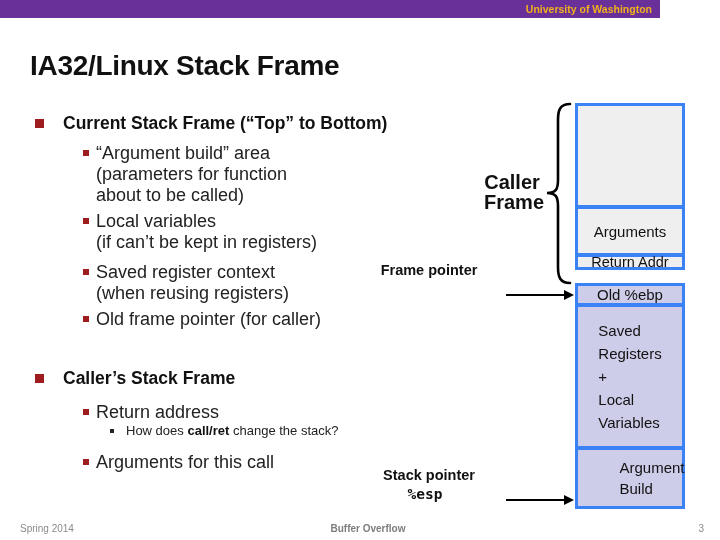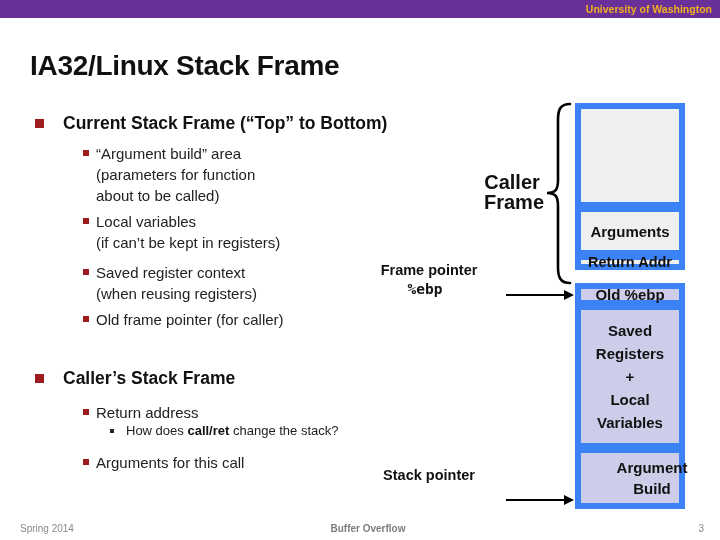--- a/index.html
+++ b/index.html
@@ -7,21 +7,21 @@
   body {
     font-family: "Liberation Sans", sans-serif;
     background: #ffffff;
     position: relative;
     overflow: hidden;
   }
   .slide { position: absolute; inset: 0; width: 720px; height: 540px; background: #ffffff; }
 
   
   .topbar {
-    position: absolute; top: 0; left: 0; width: 720px; height: 18px;
+    position: absolute; top: 0; left: 0; width: 660px; height: 18px;
     background: #693099;
     text-align: right;
   }
   .topbar .uw {
     position: absolute; right: 8px; top: 0; line-height: 18px;
     color: #f2b11c; font-size: 10.5px; font-weight: bold;
   }
 
   
   .title {
@@ -31,34 +31,34 @@
   }
 
   
   .li { position: absolute; display: flex; align-items: flex-start; width: 430px; }
   .sq { flex: none; background: #9e1b1e; }
   .li1 { left: 35px; }
   .li1 .sq { width: 9px; height: 9px; margin-top: 7px; margin-right: 19px; }
   .li1 .label { font-size: 17.5px; font-weight: bold; color: #111; line-height: 23px; }
   .li2 { left: 83px; }
   .li2 .sq { width: 6px; height: 6px; margin-top: 7px; margin-right: 7px; }
-  .li2 .text { font-size: 15px; color: #222; line-height: 21px; white-space: pre-line; }
+  .li2 .text { font-size: 18px; color: #222; line-height: 21px; white-space: pre-line; }
   .li3 { left: 110px; }
   .li3 .sq { width: 4px; height: 4px; margin-top: 8px; margin-right: 12px; background: #222; }
   .li3 .text { font-size: 13px; color: #222; line-height: 20px; }
   .li3 .text b { font-weight: bold; color: #111; }
 
   
   .stack-group { position: absolute; left: 575px; width: 110px; }
   .g1 { top: 103px; }
   .g2 { top: 283px; }
   .box {
-    border: 6px solid #3b82f6; background: #efefef;
+    border: 3px solid #3b82f6; background: #efefef;
     display: flex; align-items: center; justify-content: center;
-    text-align: center; font-weight: bold; font-size: 15px; color: #111;
+    font-weight: normal; font-size: 15px; color: #111;
     white-space: pre-line;
   }
   .box + .box { margin-top: -2px; }
   .lav { background: #cdcdea; }
   .b-caller-top { height: 105px; }
   .b-arguments { height: 50px; }
   .b-return    { height: 16px; font-size: 14.5px; }
   .b-oldebp    { height: 23px; }
   .b-saved     { height: 145px; line-height: 23px; }
   .b-argbuild  { height: 62px; line-height: 21px; padding-left: 44px; }
@@ -162,29 +162,29 @@
 
   <svg class="brace" width="36" height="188" viewBox="0 0 36 188">
     <path d="M30,4 C20,4 18,10 18,20 L18,80 C18,89 16,93 7,93 C16,93 18,97 18,106 L18,167 C18,177 20,183 30,183" fill="none" stroke="#000" stroke-width="2.6" stroke-linecap="round"></path>
   </svg>
 
   <div class="caller-label">Caller
 Frame</div>
 
   <div class="ptr fp">
     <div class="plabel">Frame pointer</div>
-    <div class="preg">%ebp</div>
   </div>
   <svg class="arrow a-fp" width="69" height="12">
     <line x1="0" y1="6" x2="58" y2="6" stroke="#000" stroke-width="2"></line>
     <polygon points="58,1 68,6 58,11" fill="#000"></polygon>
   </svg>
 
   <div class="ptr sp">
     <div class="plabel">Stack pointer</div>
+    <div class="preg">%esp</div>
   </div>
   <svg class="arrow a-sp" width="69" height="12">
     <line x1="0" y1="6" x2="58" y2="6" stroke="#000" stroke-width="2"></line>
     <polygon points="58,1 68,6 58,11" fill="#000"></polygon>
   </svg>
 
   <div class="footer-date">Spring 2014</div>
   <div class="footer-course">Buffer Overflow</div>
   <div class="footer-page">3</div>
 

